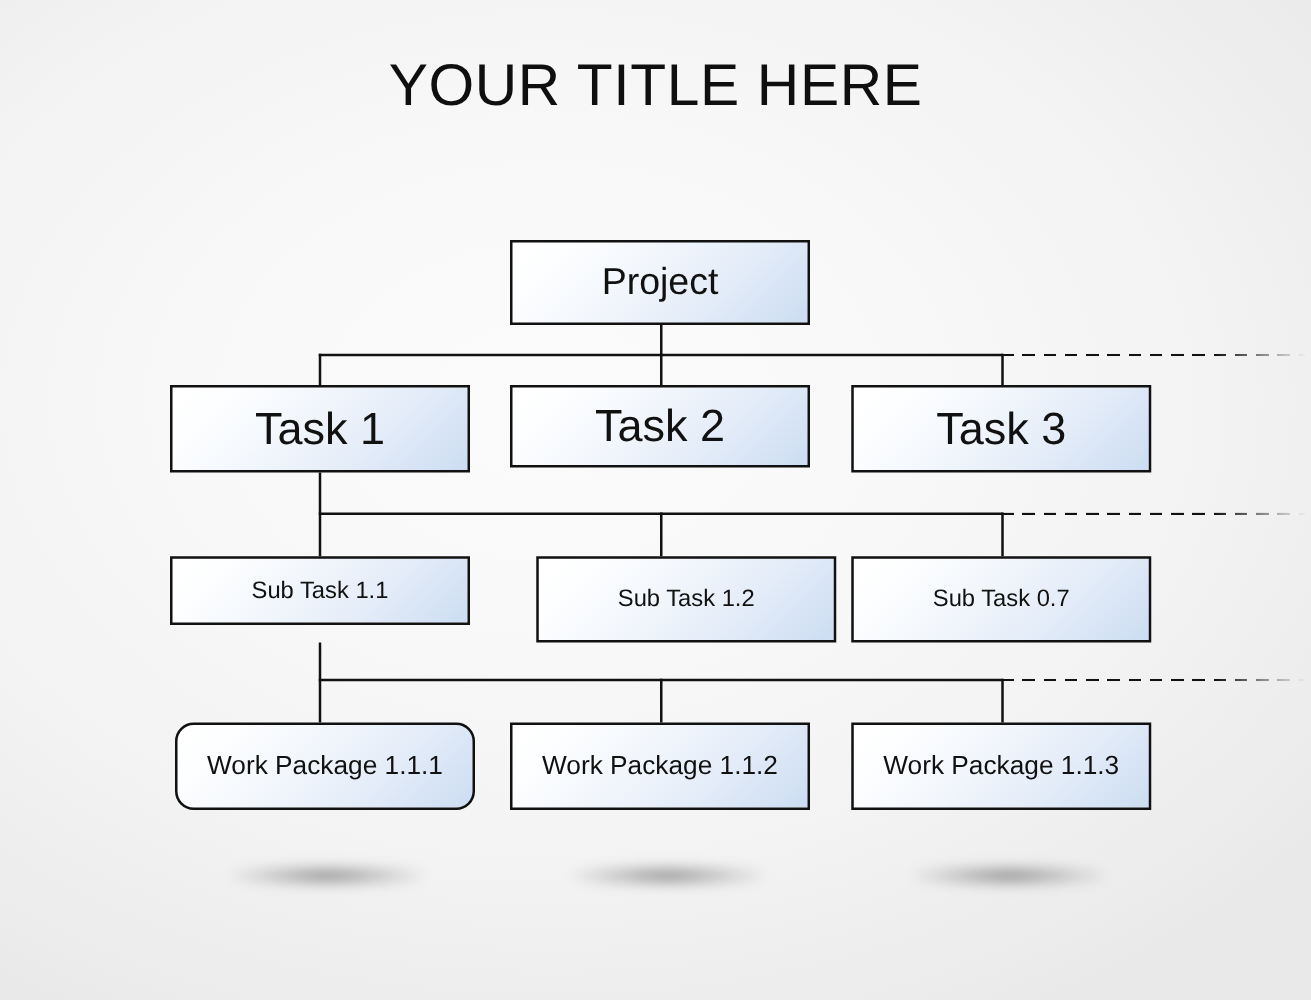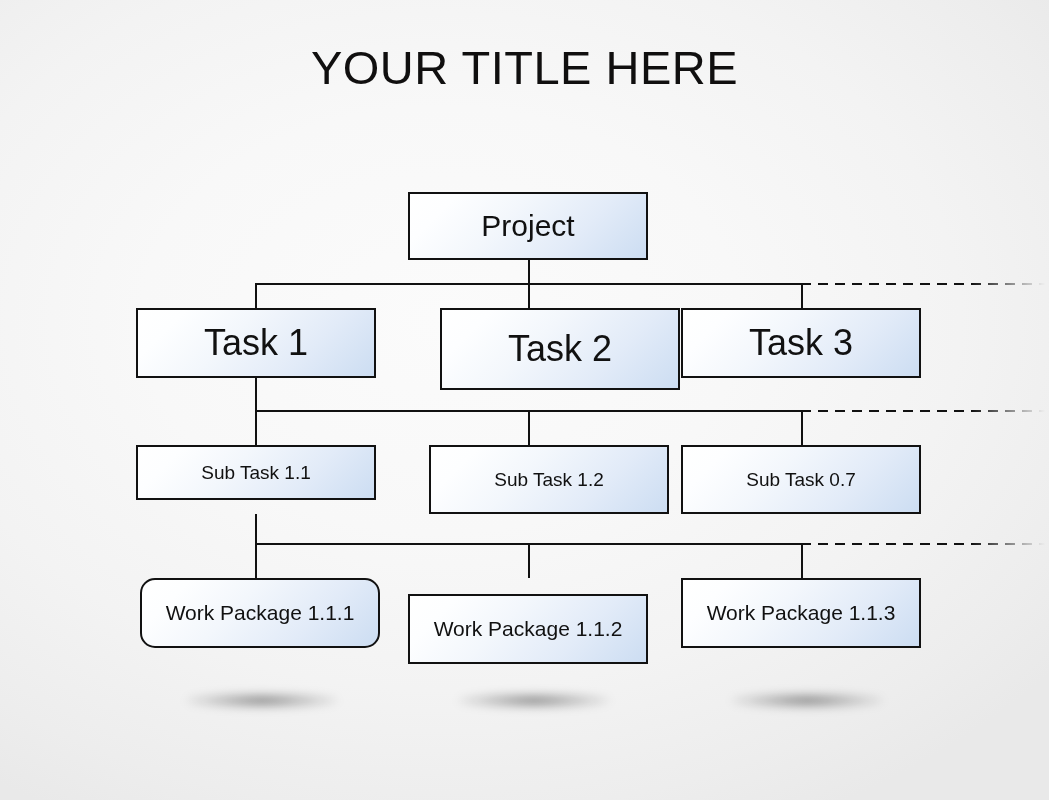--- a/index.html
+++ b/index.html
@@ -121,21 +121,21 @@
   <div class="hline" style="left:255px; top:283px; width:547px;"></div>
   <div class="dashline" style="left:801px; top:283px; width:244px;"></div>
 
   <div class="vline" style="left:255px; top:283px; height:25px;"></div>
   <div class="vline" style="left:528px; top:283px; height:25px;"></div>
   <div class="vline" style="left:801px; top:283px; height:25px;"></div>
 
   <div class="node lvl1" style="left:136px; top:308px; width:240px; height:70px;">
     <span>Task 1</span>
   </div>
-  <div class="node lvl1" style="left:408px; top:308px; width:240px; height:82px;margin-left:32px;">
+  <div class="node lvl1" style="left:408px; top:308px; width:240px; height:66px;">
     <span>Task 2</span>
   </div>
   <div class="node lvl1" style="left:681px; top:308px; width:240px; height:70px;">
     <span>Task 3</span>
   </div>
 
   <div class="vline" style="left:255px; top:378px; height:67px;"></div>
 
   <div class="hline" style="left:255px; top:410px; width:547px;"></div>
   <div class="dashline" style="left:801px; top:410px; width:244px;"></div>
@@ -157,21 +157,21 @@
 
   <div class="hline" style="left:255px; top:543px; width:547px;"></div>
   <div class="dashline" style="left:801px; top:543px; width:244px;"></div>
 
   <div class="vline" style="left:528px; top:543px; height:35px;"></div>
   <div class="vline" style="left:801px; top:543px; height:35px;"></div>
 
   <div class="node lvl3" style="left:140px; top:578px; width:240px; height:70px;border-radius:15px;">
     <span>Work Package 1.1.1</span>
   </div>
-  <div class="node lvl3" style="left:408px; top:578px; width:240px; height:70px;margin-top:16px;">
+  <div class="node lvl3" style="left:408px; top:578px; width:240px; height:70px;">
     <span>Work Package 1.1.2</span>
   </div>
   <div class="node lvl3" style="left:681px; top:578px; width:240px; height:70px;">
     <span>Work Package 1.1.3</span>
   </div>
 
   <div class="shadow" style="left:186px; top:693px; width:152px;"></div>
   <div class="shadow" style="left:458px; top:693px; width:152px;"></div>
   <div class="shadow" style="left:731px; top:693px; width:152px;"></div>
 

